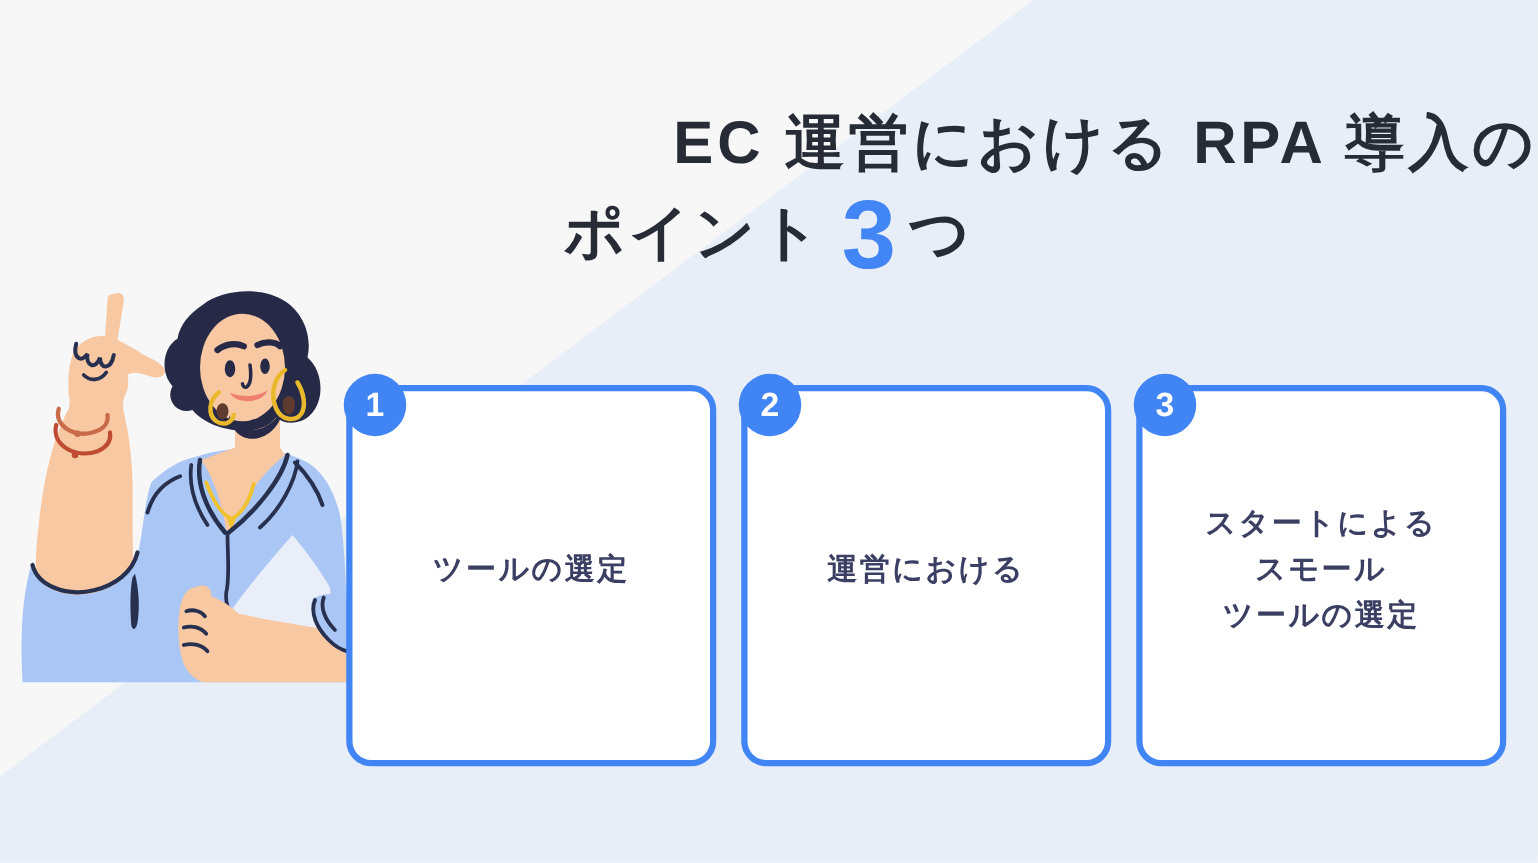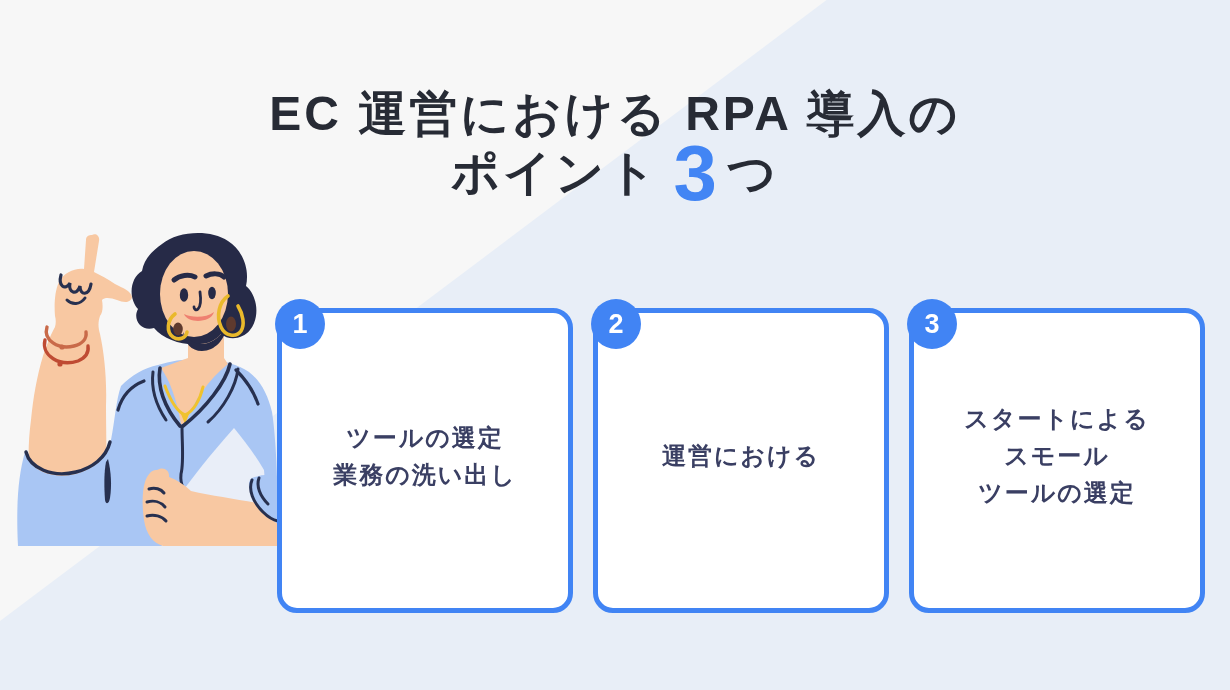--- a/index.html
+++ b/index.html
@@ -16,26 +16,26 @@
     background:var(--bg-off);
     font-family:"Liberation Sans","DejaVu Sans",sans-serif;
   }
   .diagonal{
     position:absolute;inset:0;
     background:var(--bg-blue);
     clip-path:polygon(67.2% 0, 100% 0, 100% 100%, 0 100%, 0 90%);
   }
   .title-l1{
     position:absolute;top:82px;left:0;width:100%;
-    text-align:center;
+    text-align:right;
     font-size:48px;font-weight:800;color:var(--title-dark);
     letter-spacing:3px;
   }
   .title-l2{
-    position:absolute;top:128px;left:0;width:100%;
+    position:absolute;top:142px;left:0;width:100%;
     display:flex;align-items:flex-end;justify-content:center;
     font-size:48px;font-weight:800;color:var(--title-dark);
     letter-spacing:3px;line-height:90px;
   }
   .big3{
     font-size:78px;font-weight:800;color:var(--big3);
     margin:0 10px 0 14px;letter-spacing:0;
   }
   .cards{
     position:absolute;left:277px;top:308px;width:928px;height:305px;
@@ -126,21 +126,20 @@
   <path fill="none" stroke="#27304f" stroke-width="3" stroke-linecap="round" d="M 247,250 C 244,258 248,268 256,276"></path>
 </svg>
 
 <div class="cards">
   <div class="card">
     <div class="badge">
       <span>1</span>
     </div>
     <div class="card-text">
       <span>ツールの選定</span>
-      <span>業務の洗い出し</span>
     </div>
   </div>
   <div class="card">
     <div class="badge">
       <span>2</span>
     </div>
     <div class="card-text">
       <span>運営における</span>
     </div>
   </div>

